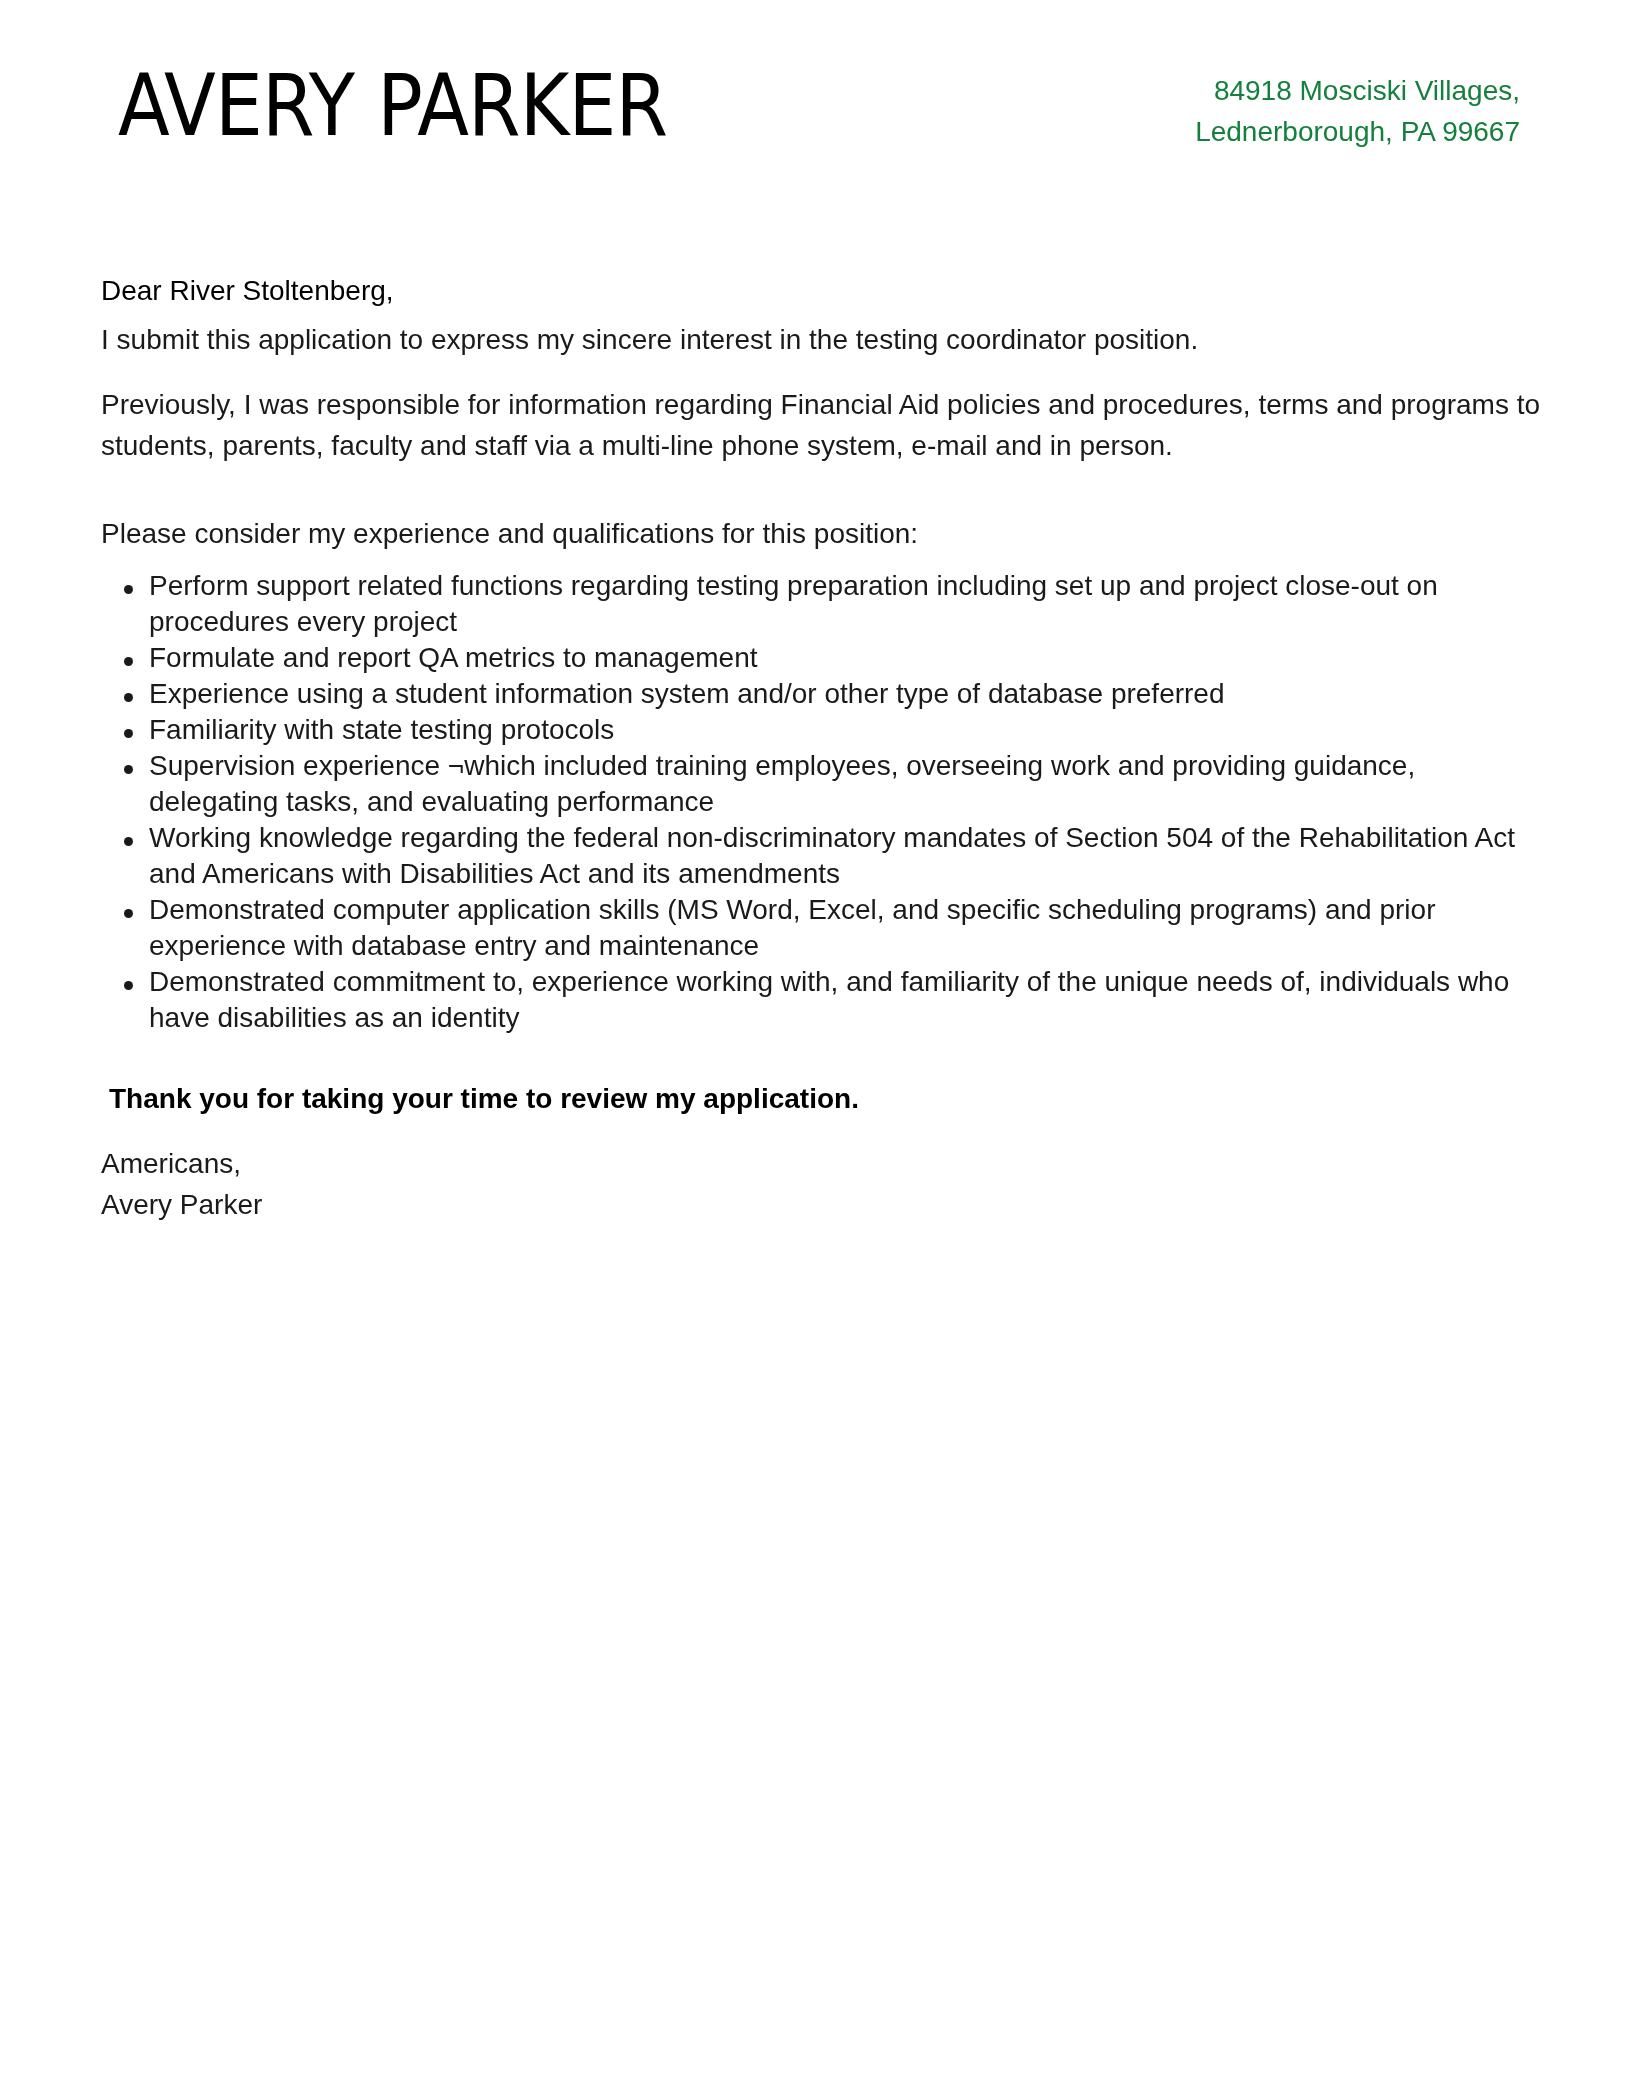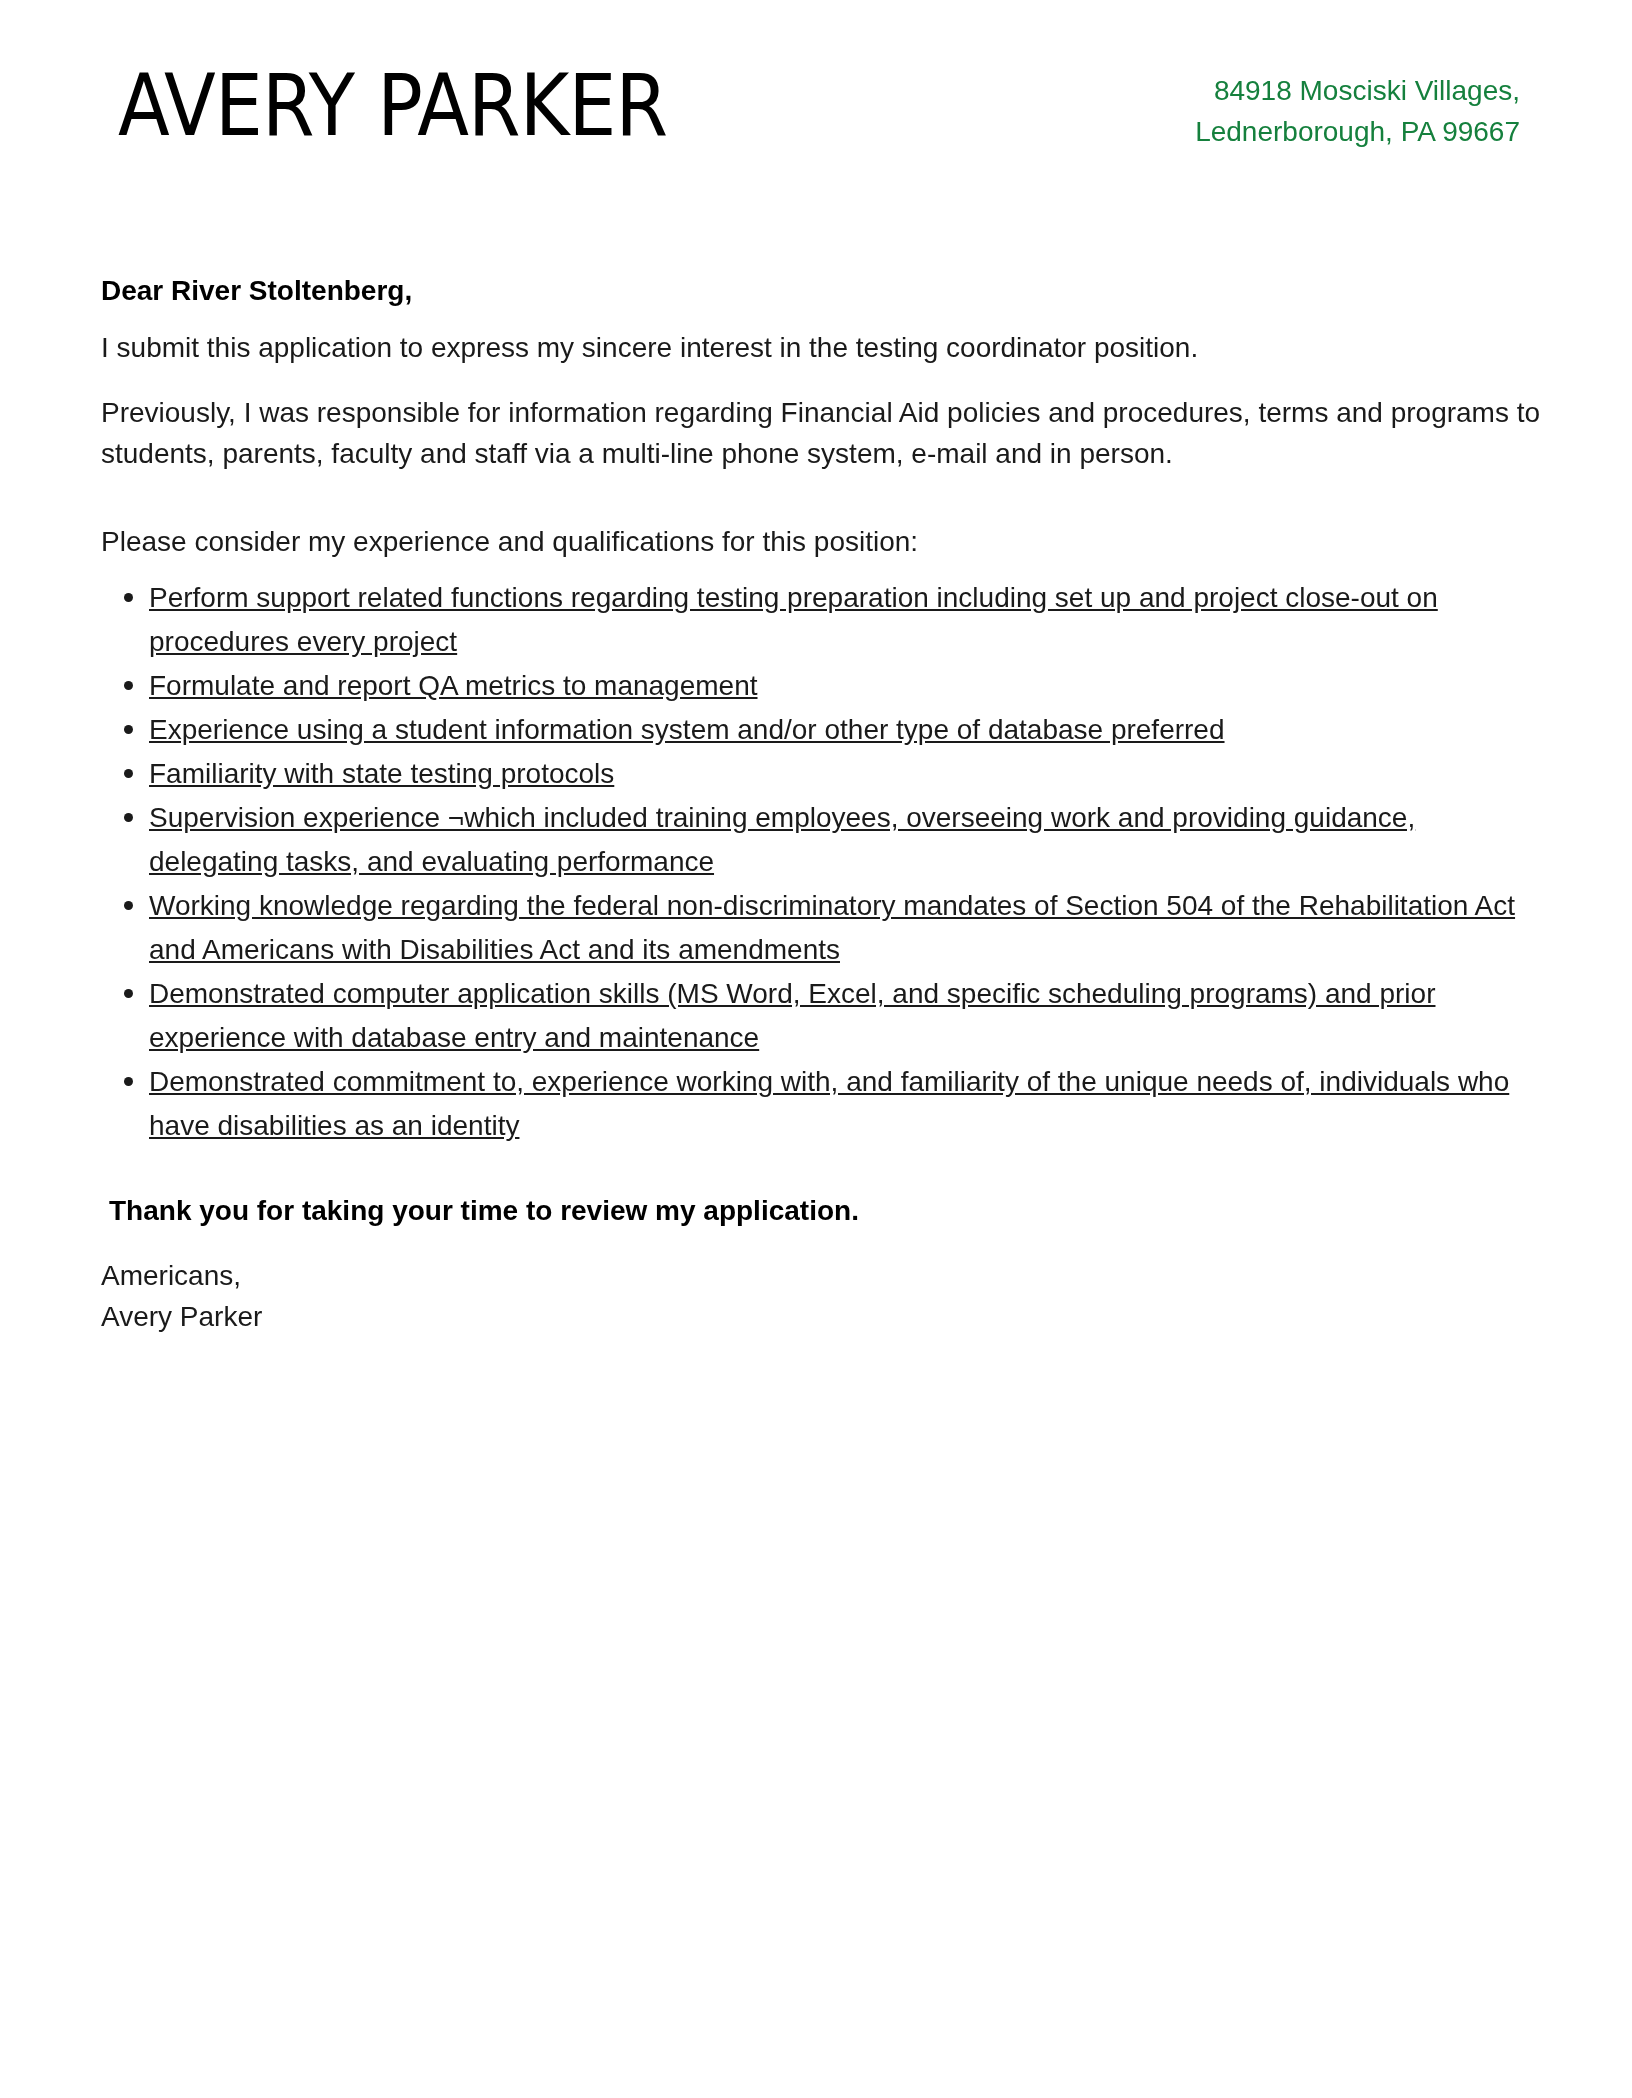--- a/index.html
+++ b/index.html
@@ -40,35 +40,34 @@
     .body {
       position: absolute;
       left: 95px;
       top: 270px;
       width: 1450px;
       font-size: 28px;
       line-height: 41px;
       color: #1a1a1a;
     }
     .salutation {
-      font-weight: bold;
+      font-weight: normal;
       color: #000;
-      margin: 0 0 16px 0;
+      margin: 0 0 8px 0;
     }
     .para { margin: 0 0 24px 0; }
     .intro-list {
       margin: 0 0 0 0;
       padding: 0;
       list-style: none;
     }
     .intro-list li {
       position: relative;
       padding-left: 48px;
-      line-height: 44px;
-      text-decoration: underline;
+      line-height: 36px;
     }
     .intro-list li .bullet {
       position: absolute;
       left: 23px;
       top: 17px;
       width: 9px;
       height: 9px;
       border-radius: 50%;
       background: #1a1a1a;
     }

